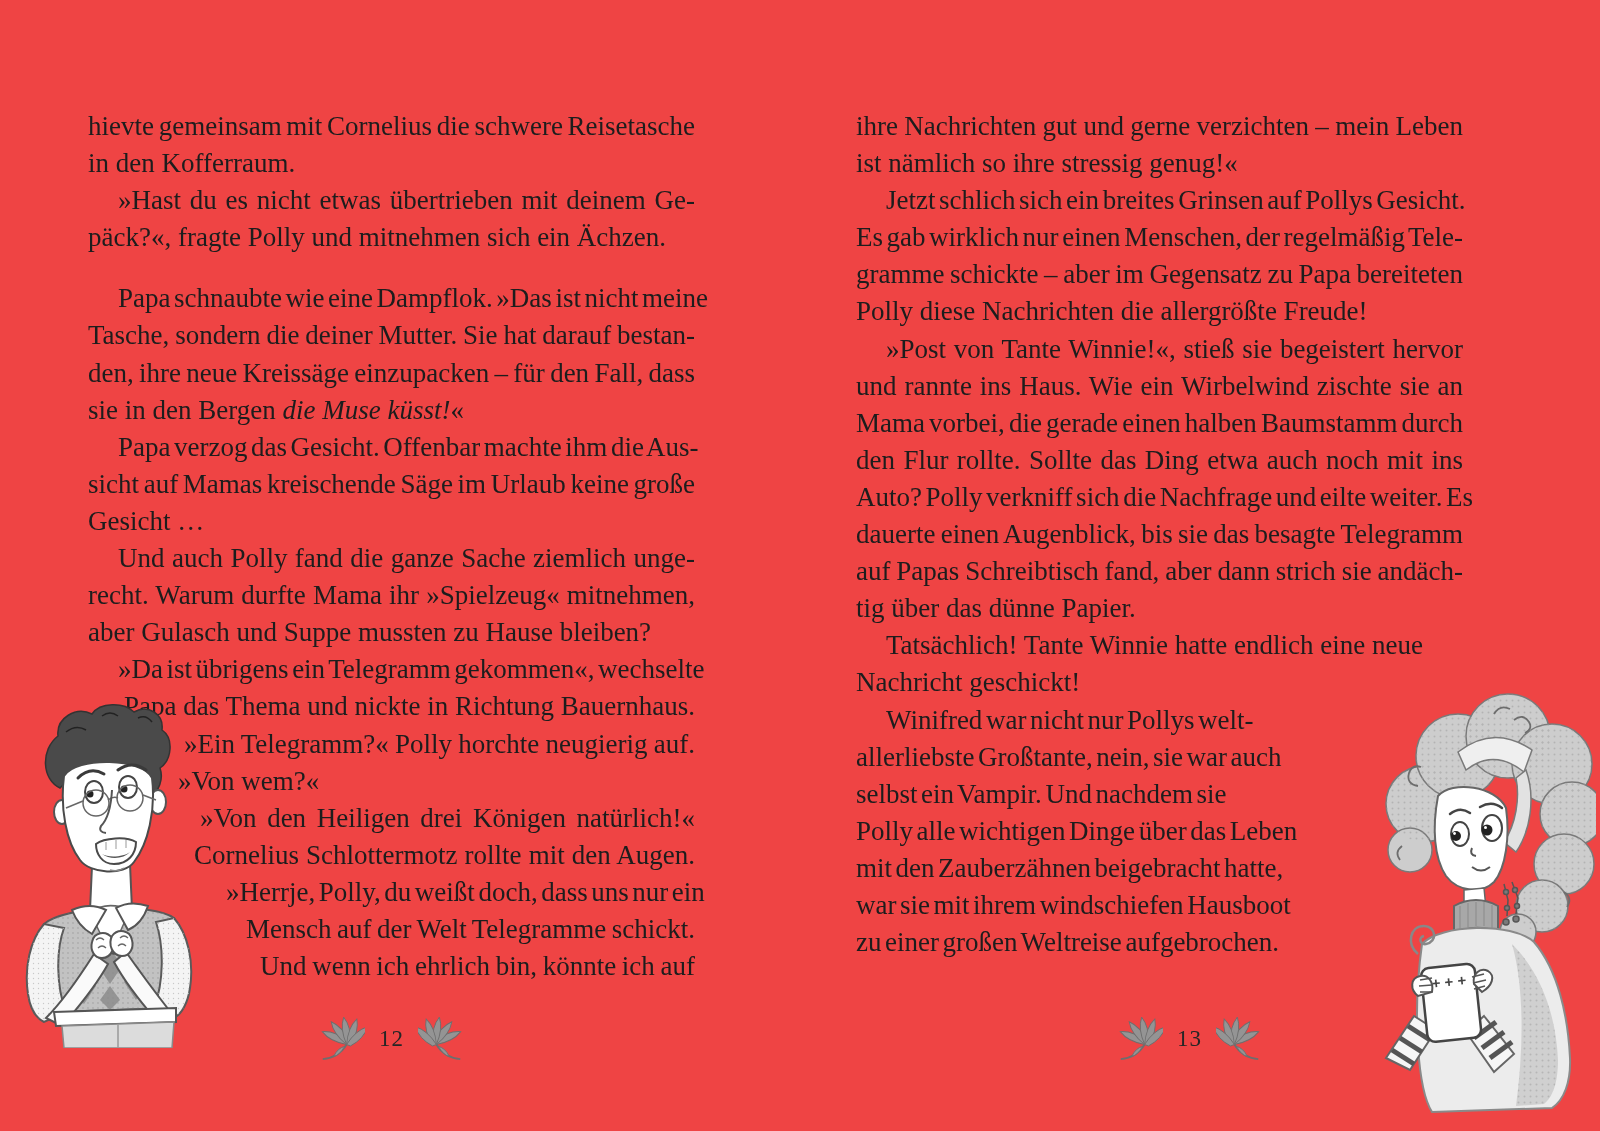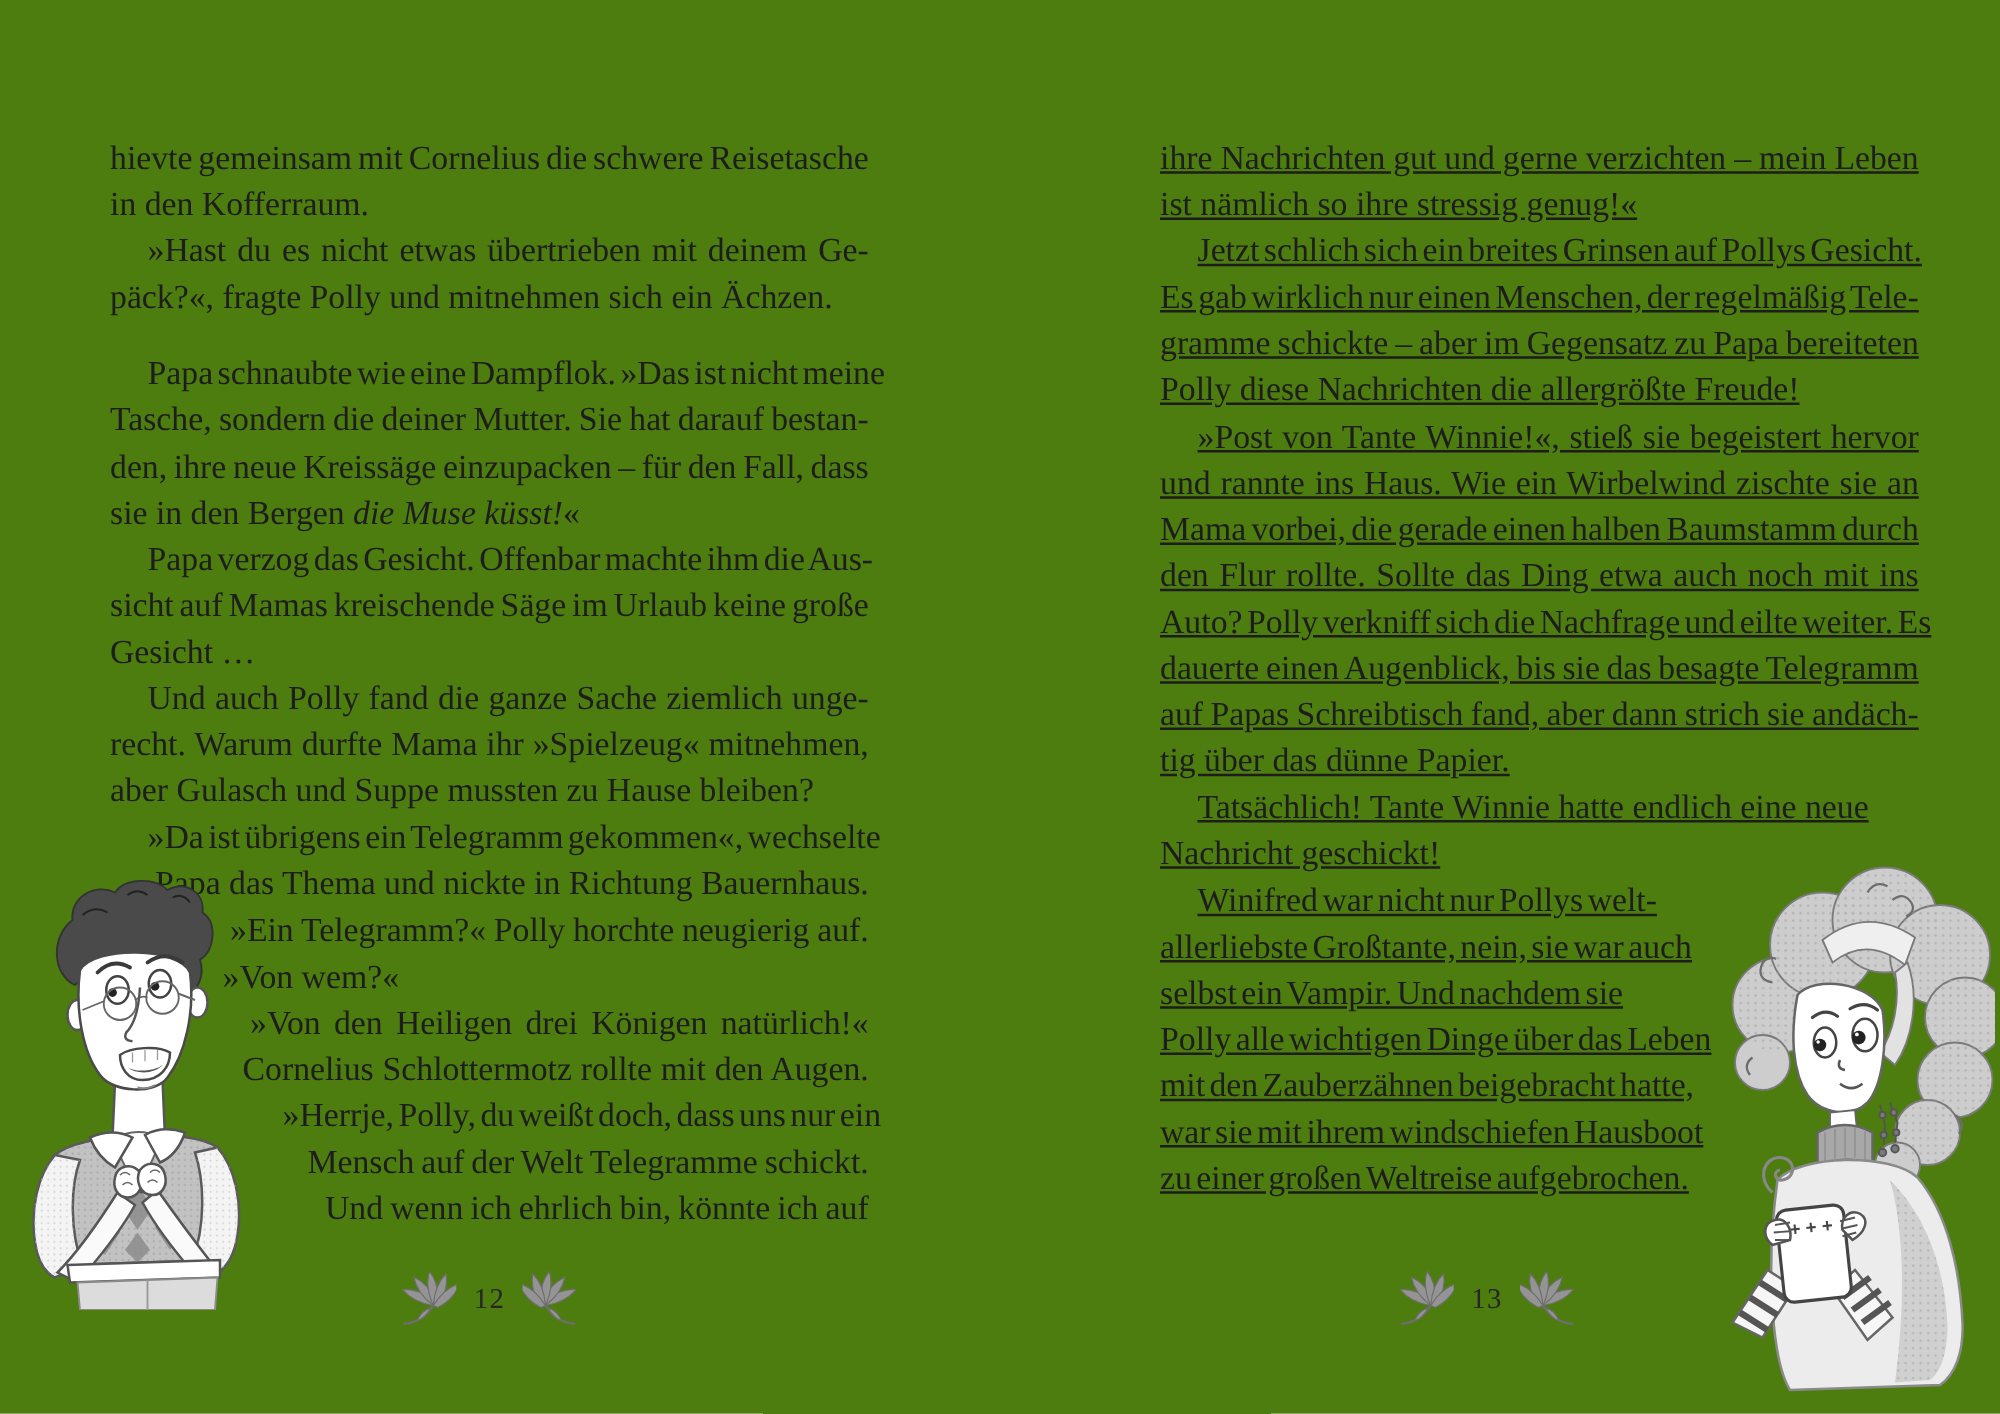--- a/index.html
+++ b/index.html
@@ -1,27 +1,27 @@
 <!DOCTYPE html>
 <html><head>
 <meta charset="utf-8">
 <style>
   html,body { margin:0; padding:0; background:#e8e8e8; }
   .spread {
     position:relative; width:1600px; height:1131px;
-    background:#4d7c0f; overflow:hidden;
+    background:#ef4444; overflow:hidden;
     font-family:"Liberation Serif","DejaVu Serif",serif;
     color:#1d1d1d;
   }
   .text-block {
     position:absolute; top:108px; width:607px;
     font-size:27px; line-height:37.1px;
   }
   .text-block.left  { left:88px; }
-  .text-block.right { left:928px;text-decoration:underline; }
+  .text-block.right { left:856px; }
   .line {
     height:37.1px; line-height:37.1px;
     white-space:nowrap; text-align:left;
     width:607px; box-sizing:border-box;
   }
   .it { font-style:italic; }
   .folio {
     position:absolute; top:1014px; width:607px; height:50px;
     display:flex; justify-content:center; align-items:center; gap:14px;
   }

